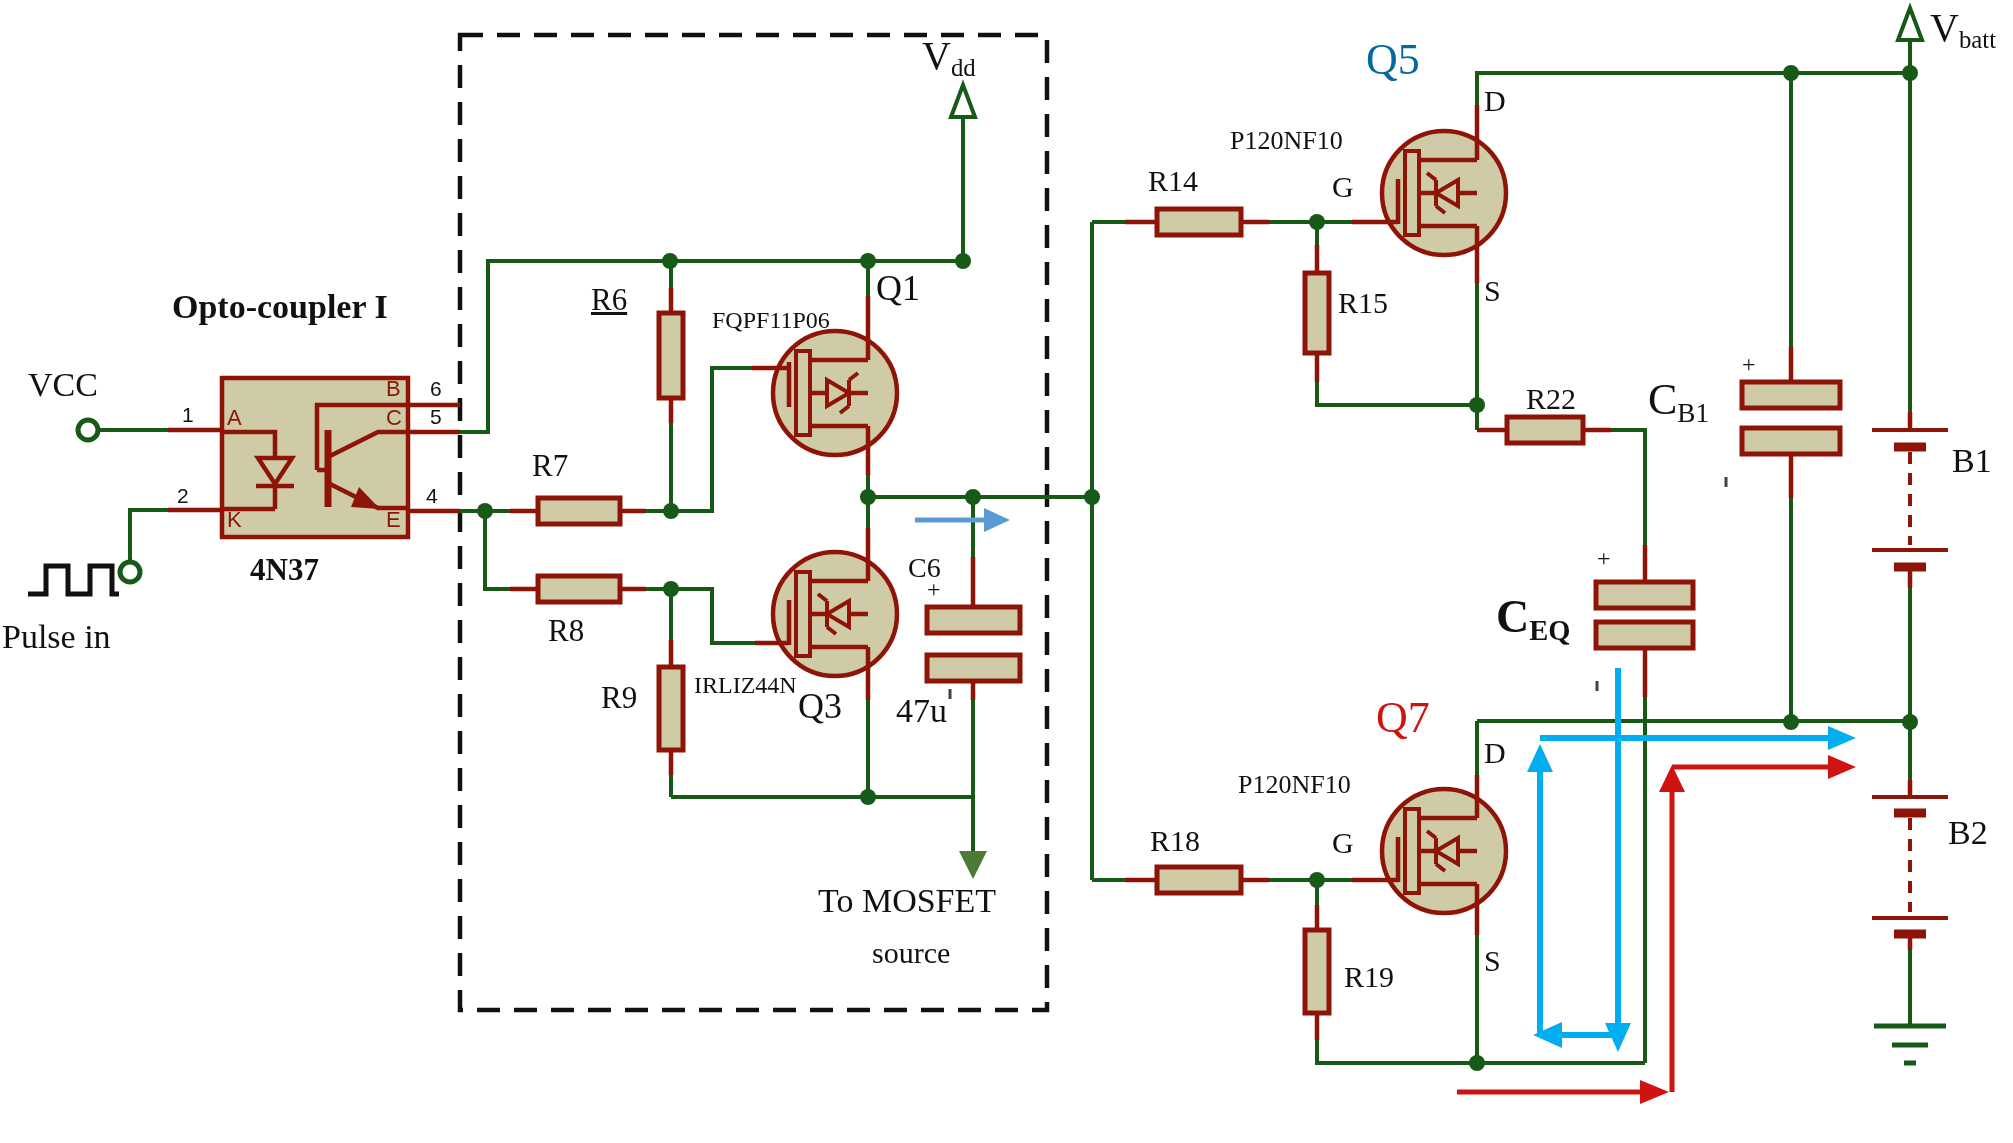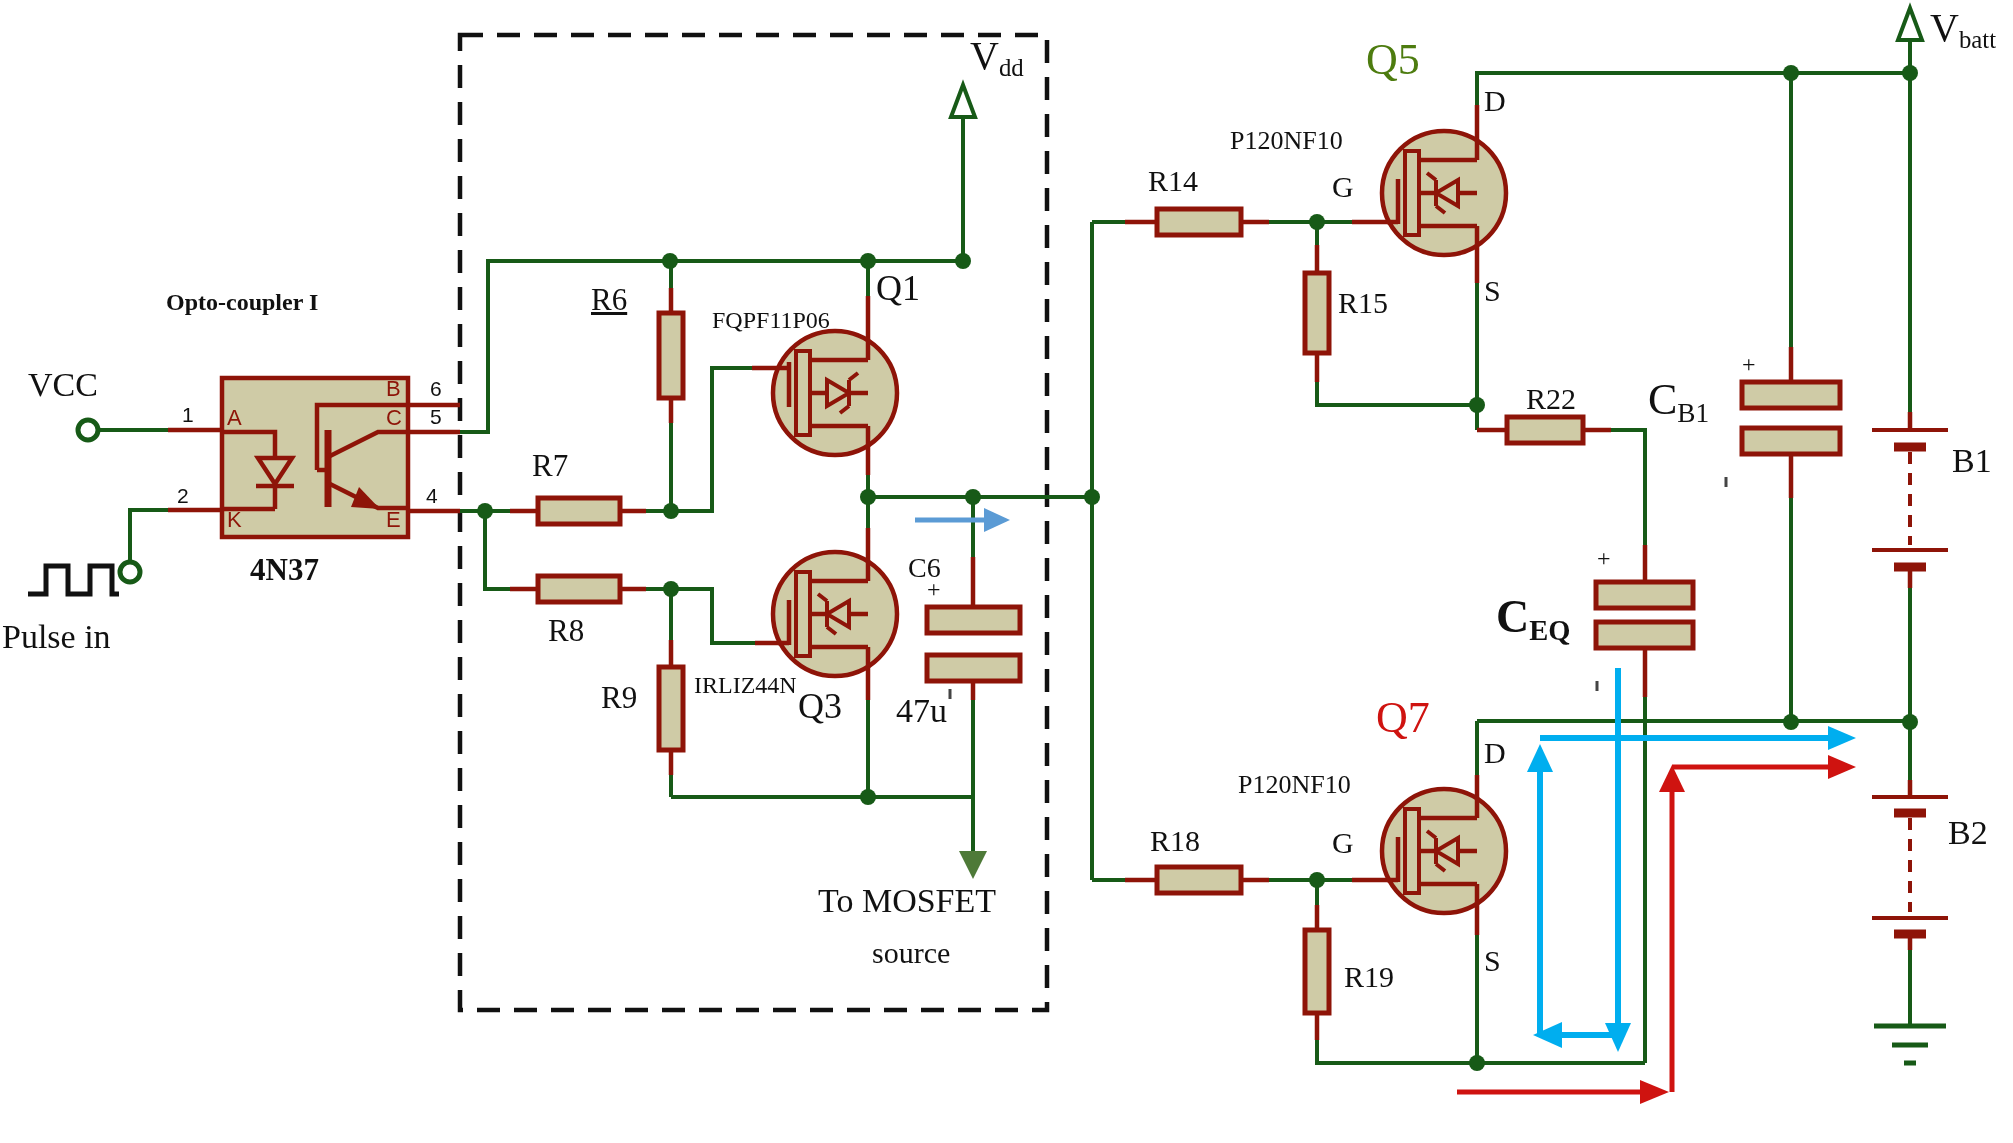--- a/index.html
+++ b/index.html
@@ -4,21 +4,21 @@
 <style>
   html,body{margin:0;padding:0;background:#ffffff;}
   #stage{position:relative;width:2013px;height:1143px;background:#ffffff;overflow:hidden;
          font-family:"Liberation Serif", serif;color:#111;}
   #stage svg{position:absolute;left:0;top:0;}
   .lbl{position:absolute;white-space:nowrap;line-height:1;color:#111;}
   .b{font-weight:bold;}
   .pin-n{position:absolute;font-family:"Liberation Sans",sans-serif;font-size:21px;line-height:1;color:#111;}
   .pin-l{position:absolute;font-family:"Liberation Sans",sans-serif;font-size:22px;line-height:1;color:#8e1408;}
   .sub{font-size:0.62em;vertical-align:-0.28em;}
-  .cyan{color:#4d7c0f;}
+  .cyan{color:#0369a1;}
   .red{color:#cf1310;text-align:right;}
 </style>
 </head>
 <body>
 
 <div id="stage">
 
 <svg width="2013" height="1143" viewBox="0 0 2013 1143">
   <defs>
     <g id="nmos">
@@ -198,37 +198,37 @@
 
     <path d="M1672 1092 V792" stroke="#cf1310" stroke-width="5"></path>
     <polygon points="1659,792 1685,792 1672,765" fill="#cf1310"></polygon>
     <path d="M1672 767 H1828" stroke="#cf1310" stroke-width="5"></path>
     <polygon points="1828,755 1828,779 1856,767" fill="#cf1310"></polygon>
     <path d="M1457 1092 H1640" stroke="#cf1310" stroke-width="5"></path>
     <polygon points="1640,1080 1640,1104 1669,1092" fill="#cf1310"></polygon>
   </g>
 </svg>
 
-<div class="lbl b" style="left:166px;top:290px;font-size:24px;text-align:right;">Opto-coupler I</div>
+<div class="lbl b" style="left:172px;top:290px;font-size:34px;text-align:right;">Opto-coupler I</div>
 <div class="lbl" style="left:28px;top:368px;font-size:34px;">VCC</div>
 <div class="lbl" style="left:2px;top:620px;font-size:34px;">Pulse in</div>
 <div class="lbl b" style="left:250px;top:554px;font-size:31px;">4N37</div>
 
 <div class="pin-n" style="left:182px;top:404px;">1</div>
 <div class="pin-n" style="left:177px;top:485px;">2</div>
 <div class="pin-n" style="left:430px;top:378px;">6</div>
 <div class="pin-n" style="left:430px;top:406px;">5</div>
 <div class="pin-n" style="left:426px;top:485px;">4</div>
 <div class="pin-l" style="left:227px;top:407px;">A</div>
 <div class="pin-l" style="left:227px;top:509px;">K</div>
 <div class="pin-l" style="left:386px;top:378px;">B</div>
 <div class="pin-l" style="left:386px;top:407px;">C</div>
 <div class="pin-l" style="left:386px;top:509px;">E</div>
 
-<div class="lbl" style="left:922px;top:36px;font-size:40px;margin-left:48px;"><span>V</span><span class="sub">dd</span></div>
+<div class="lbl" style="left:922px;top:36px;font-size:40px;"><span>V</span><span class="sub">dd</span></div>
 
 <div class="lbl" style="left:591px;top:284px;font-size:31px;text-decoration:underline;">R6</div>
 <div class="lbl" style="left:532px;top:450px;font-size:31px;">R7</div>
 <div class="lbl" style="left:548px;top:615px;font-size:31px;">R8</div>
 <div class="lbl" style="left:601px;top:682px;font-size:31px;">R9</div>
 <div class="lbl" style="left:712px;top:308px;font-size:24px;">FQPF11P06</div>
 <div class="lbl" style="left:876px;top:270px;font-size:36px;">Q1</div>
 <div class="lbl" style="left:694px;top:673px;font-size:24px;">IRLIZ44N</div>
 <div class="lbl" style="left:798px;top:688px;font-size:36px;">Q3</div>
 <div class="lbl" style="left:908px;top:554px;font-size:28px;">C6</div>

